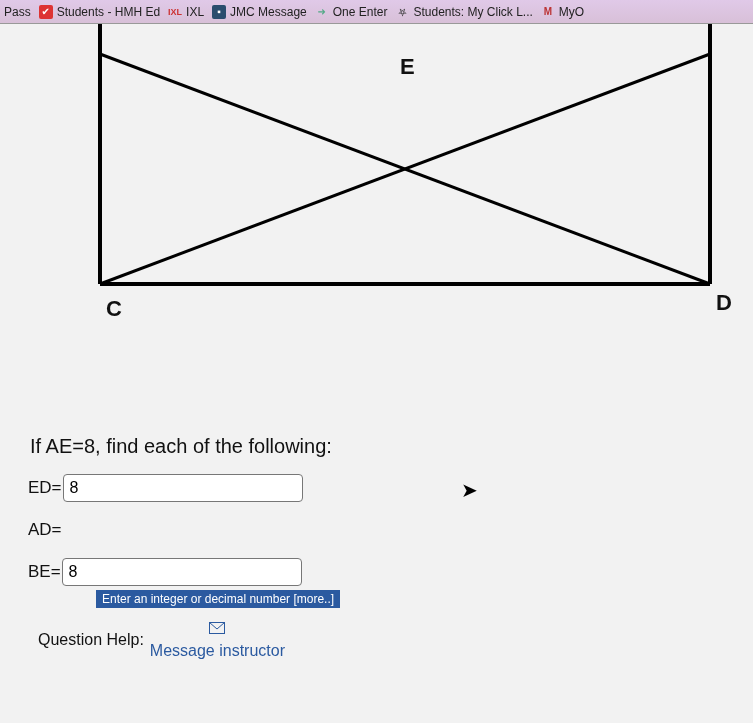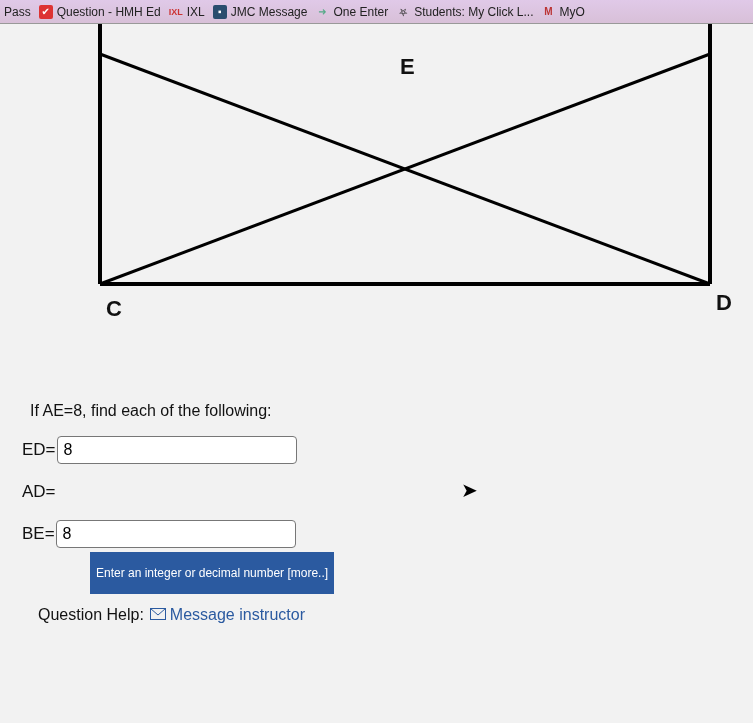--- a/index.html
+++ b/index.html
@@ -45,25 +45,25 @@
   position: relative;
   height: 310px;
   width: 100%;
 }
 .figure-area svg { position:absolute; top:0; left:0; }
 .vlabel { position:absolute; font-size:22px; font-weight:bold; color:#111; }
 .lblE { top: 30px; left: 400px; }
 .lblC { top: 272px; left: 106px; }
 .lblD { top: 266px; left: 716px; }
 .prompt {
-  margin: 68px 0 0 30px;
-  font-size: 16px;
+  margin: 101px 0 0 30px;
+  font-size: 20px;
   color: #111;
 }
-.answers { margin: 16px 0 0 22px; }
+.answers { margin: 16px 0 0 28px; }
 .answer-row {
   display: flex;
   align-items: center;
   margin: 14px 0 18px 0;
   font-size: 17px;
   color: #111;
 }
 .answer-row .eq { margin-right: 1px; }
 .answer-row input {
   width: 240px;
@@ -72,51 +72,51 @@
   border-radius: 4px;
   padding: 2px 6px;
   font-size: 16px;
   background: #fff;
 }
 .answer-row.active input { border: 2px solid #333; width: 210px; }
 .hint {
   background: #2b5aa0;
   color: #fff;
   font-size: 12px;
-  padding: 14px 6px;
+  padding: 2px 6px;
   width: fit-content;
   margin: -14px 0 8px 68px;
 }
 .qhelp {
   margin: 12px 0 0 38px;
   font-size: 16px;
   color: #111;
   display: flex;
   align-items: center;
   gap: 6px;
 }
-.qhelp a { color: #2b5aa0; text-decoration: none; display:flex; align-items:center; gap:4px; }
+.qhelp a { color: #2b5aa0; text-decoration: none; display:flex; align-items:center; gap:4px;flex-direction:column; }
 .cursor {
   position: absolute;
   top: 454px; left: 461px;
   font-size: 20px;
   color: #000;
   pointer-events: none;
 }
 </style>
 </head>
 <body>
 
 <div class="bookmarks-bar">
   <div class="bookmark">
     <span>Pass</span>
   </div>
   <div class="bookmark">
     <span class="fav fav-red">✔</span>
-    <span>Question - HMH Ed</span>
+    <span>Students - HMH Ed</span>
   </div>
   <div class="bookmark">
     <span class="fav fav-ixl">IXL</span>
     <span>IXL</span>
   </div>
   <div class="bookmark">
     <span class="fav fav-jmc">▪</span>
     <span>JMC Message</span>
   </div>
   <div class="bookmark">

